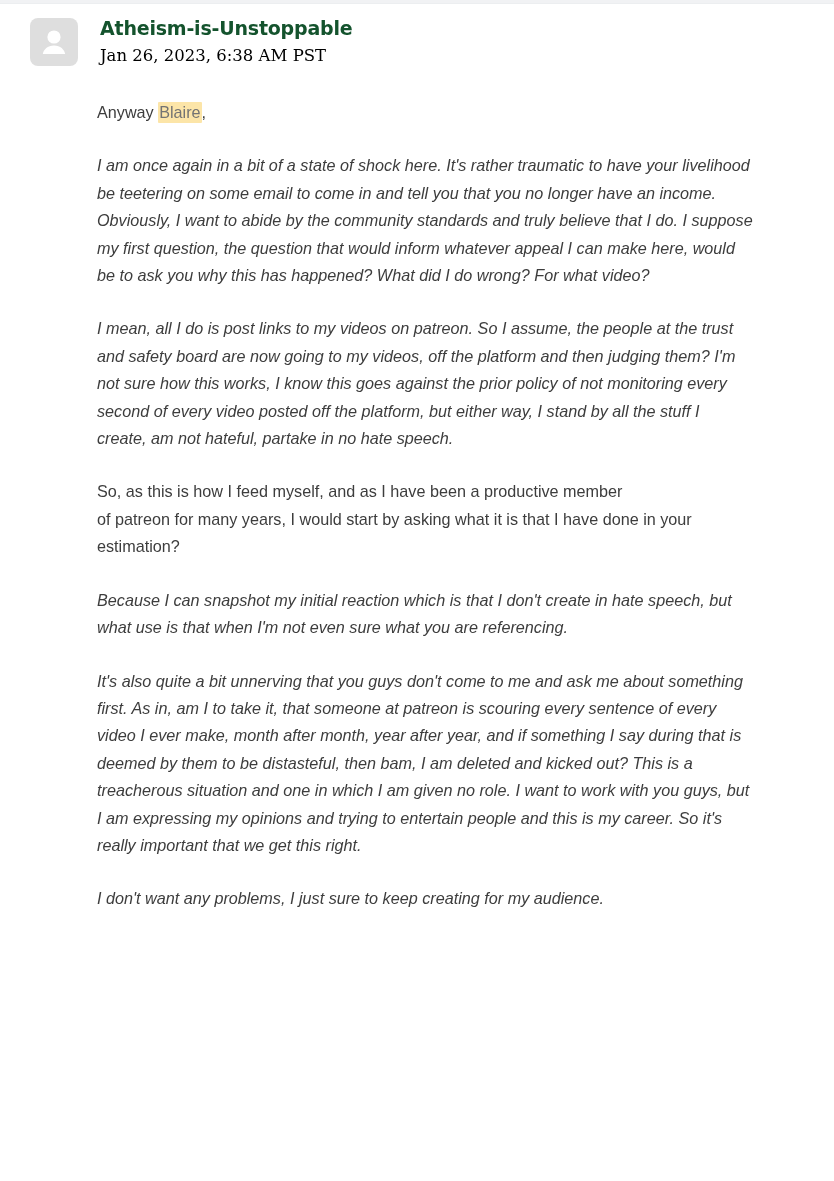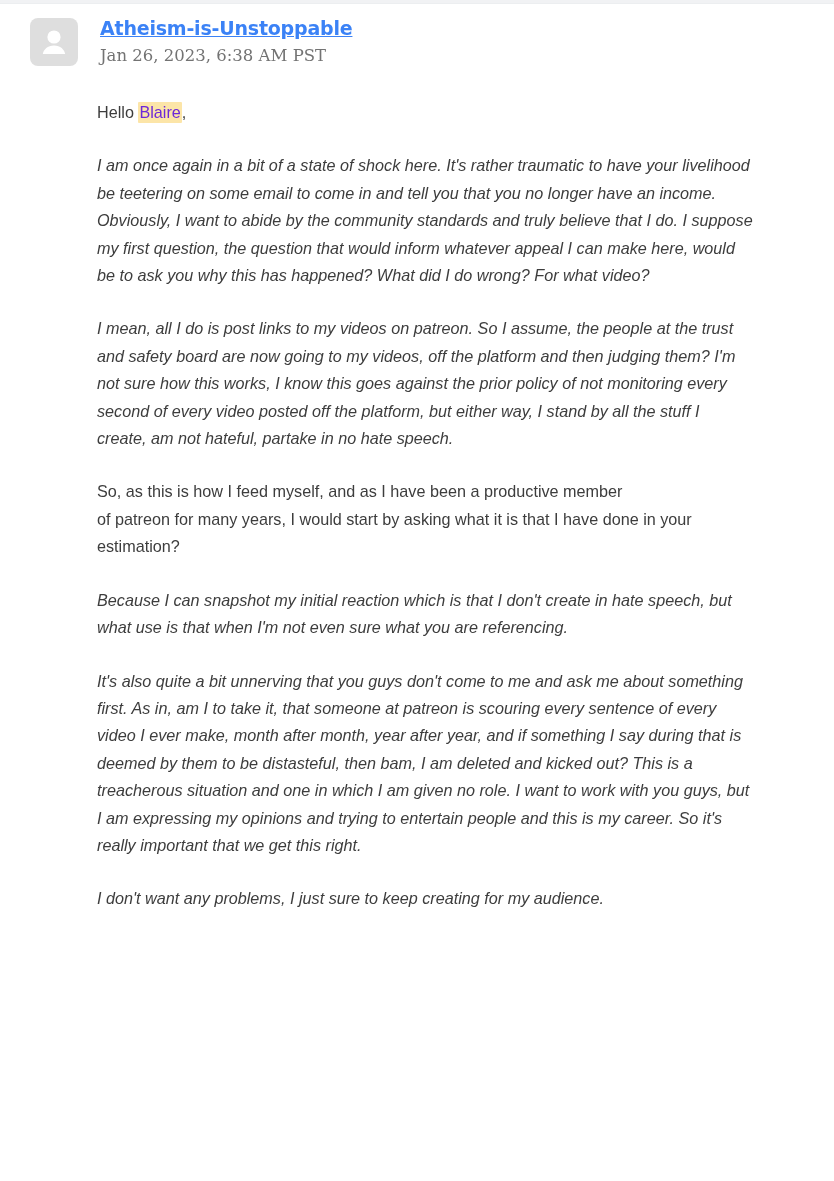--- a/index.html
+++ b/index.html
@@ -50,30 +50,29 @@
   .avatar svg { display: block; }
   .header-text {
     margin-left: 22px;
     padding-top: 0px;
   }
   .author {
     font-family: "DejaVu Sans", sans-serif;
     font-size: 19px;
     font-weight: bold;
     letter-spacing: -0.2px;
-    color: #3b82f6;
+    color: #14532d;
     line-height: 25px;
     margin: 0;
     white-space: nowrap;
-    text-decoration: underline;
   }
   .timestamp {
     font-family: "DejaVu Serif", serif;
     font-size: 16.5px;
-    color: #737373;
+    color: #000000;
     line-height: 24px;
     margin: 3px 0 0 0;
     white-space: nowrap;
   }
 
   
   .msg-body {
     padding: 0 0 0 97px;
     width: 760px;
   }
@@ -84,21 +83,21 @@
     color: #3d3d3d;
     margin: 0 0 26px 0;
     max-width: 650px;
   }
   .msg-body p.greeting { margin-top: 31px; }
   .msg-body p.wide { max-width: 656px; font-style: italic; }
   .msg-body p.narrow { max-width: 645px; }
 
   mark.hl {
     background: #fce5a8;
-    color: #6d28d9;
+    color: #737373;
     padding: 1px 1px 2px 1px;
     border-radius: 1px;
   }
 </style>
 </head>
 <body>
 
 <div class="top-rule"></div>
 
 <div class="message">
@@ -111,21 +110,21 @@
       </svg>
     </div>
     <div class="header-text">
       <div class="author">Atheism-is-Unstoppable</div>
       <div class="timestamp">Jan 26, 2023, 6:38 AM PST</div>
     </div>
   </div>
 
   <div class="msg-body">
 
-    <p class="greeting"><span>Hello </span><mark class="hl">Blaire</mark><span>,</span></p>
+    <p class="greeting"><span>Anyway </span><mark class="hl">Blaire</mark><span>,</span></p>
 
     <p class="wide">I am once again in a bit of a state of shock here. It's rather traumatic to have your livelihood be teetering on some email to come in and tell you that you no longer have an income. Obviously, I want to abide by the community standards and truly believe that I do. I suppose my first question, the question that would inform whatever appeal I can make here, would be to ask you why this has happened? What did I do wrong? For what video?</p>
 
     <p class="wide">I mean, all I do is post links to my videos on patreon. So I assume, the people at the trust and safety board are now going to my videos, off the platform and then judging them? I'm not sure how this works, I know this goes against the prior policy of not monitoring every second of every video posted off the platform, but either way, I stand by all the stuff I create, am not hateful, partake in no hate speech.</p>
 
     <p class="narrow prewrap" style="white-space: pre-line;">So, as this is how I feed myself, and as I have been a productive member
 of patreon for many years, I would start by asking what it is that I have done in your estimation?</p>
 
     <p class="wide">Because I can snapshot my initial reaction which is that I don't create in hate speech, but what use is that when I'm not even sure what you are referencing.</p>
 

